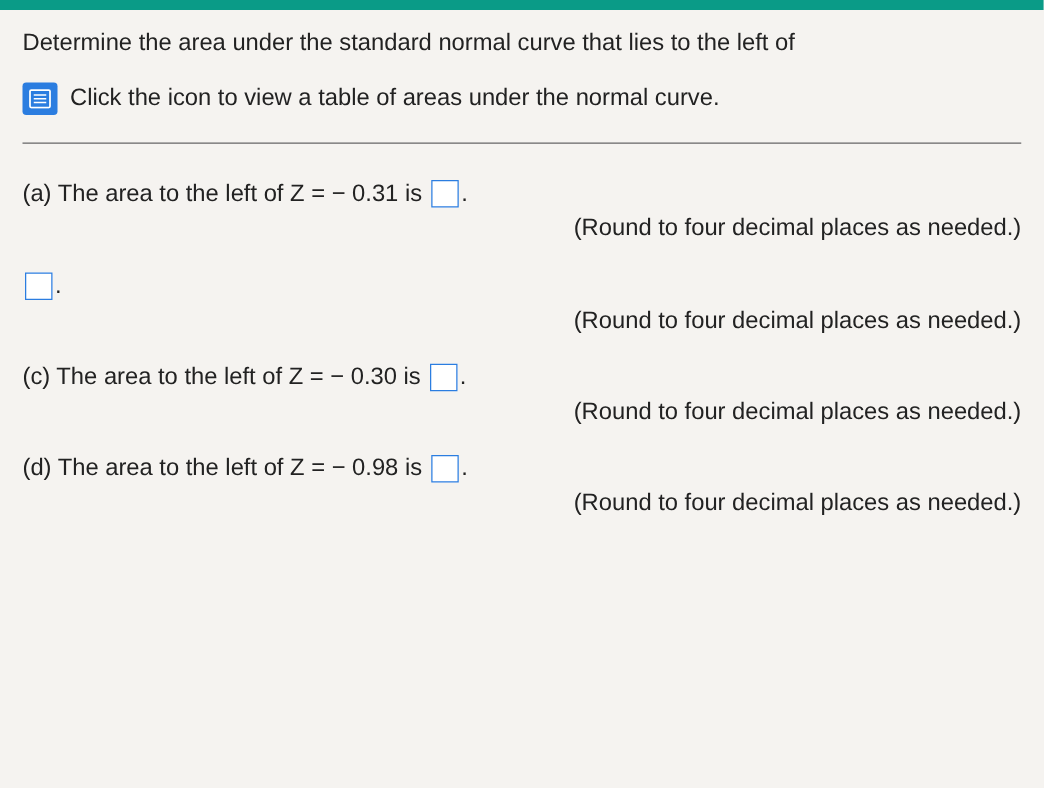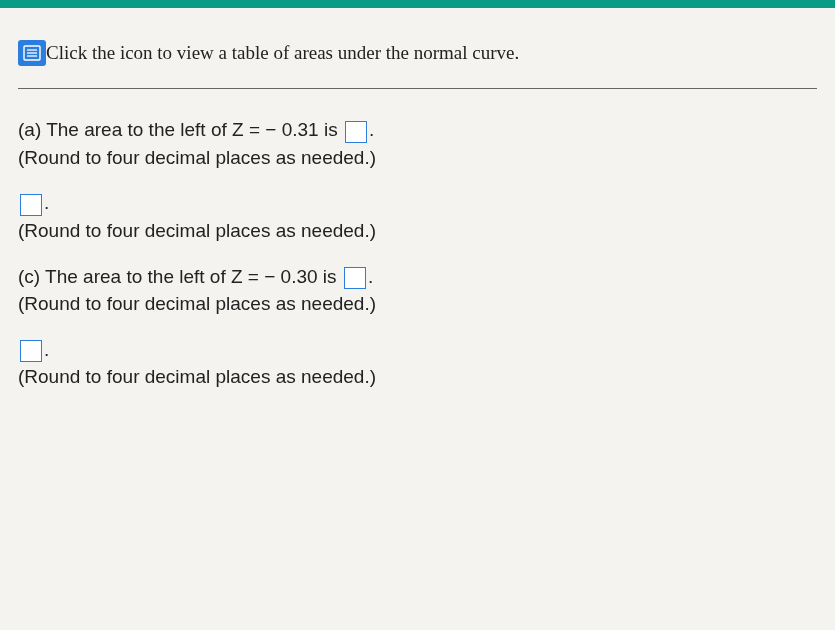--- a/index.html
+++ b/index.html
@@ -25,22 +25,22 @@
       color: #222;
       font-size: 19px;
       line-height: 1.35;
     }
     .question-text {
       margin-bottom: 18px;
     }
     .icon-row {
       display: flex;
       align-items: center;
+      gap: 10px;
       margin-bottom: 22px;
-      font-family: Liberation Serif, serif;
     }
     .table-icon {
       width: 28px;
       height: 26px;
       background: #2b7de0;
       border-radius: 3px;
       display: flex;
       align-items: center;
       justify-content: center;
       flex-shrink: 0;
@@ -51,48 +51,50 @@
     .divider {
       border: none;
       border-top: 1px solid #666;
       margin: 0 0 28px 0;
     }
     .part {
       margin-bottom: 20px;
     }
     .part-line {
       display: flex;
-      align-items: flex-end;
+      align-items: center;
       flex-wrap: wrap;
       gap: 0;
     }
     .part-line span {
       white-space: pre;
     }
     .answer-box {
       display: inline-block;
       width: 22px;
       height: 22px;
       border: 1.5px solid #2b7de0;
       background: #fff;
       vertical-align: middle;
       margin: 0 2px;
     }
     .hint {
       margin-top: 2px;
+      text-align: right;
     }
   </style>
 </head>
 <body>
 
 <div class="top-bar"></div>
 
 <div class="content">
 
   <div class="question-text">
+    <div>Determine the area under the standard normal curve that lies to the left of</div>
   </div>
 
   <div class="icon-row">
     <div class="table-icon">
       <svg width="18" height="16" viewBox="0 0 18 16">
         <rect x="1" y="1" width="16" height="14" rx="1" fill="#2b7de0" stroke="#fff" stroke-width="1.4"></rect>
         <line x1="4" y1="5" x2="14" y2="5" stroke="#fff" stroke-width="1.3"></line>
         <line x1="4" y1="8" x2="14" y2="8" stroke="#fff" stroke-width="1.3"></line>
         <line x1="4" y1="11" x2="14" y2="11" stroke="#fff" stroke-width="1.3"></line>
       </svg>
@@ -123,19 +125,20 @@
     <div class="part-line">
       <span>(c) The area to the left of Z = − 0.30 is </span>
       <input type="text" class="answer-box" style="">
       <span>.</span>
     </div>
     <div class="hint">(Round to four decimal places as needed.)</div>
   </div>
 
   <div class="part">
     <div class="part-line">
+      <span>(d) The area to the left of Z = − 0.98 is </span>
       <input type="text" class="answer-box" style="">
       <span>.</span>
     </div>
     <div class="hint">(Round to four decimal places as needed.)</div>
   </div>
 
 </div>
 
 </body></html>

